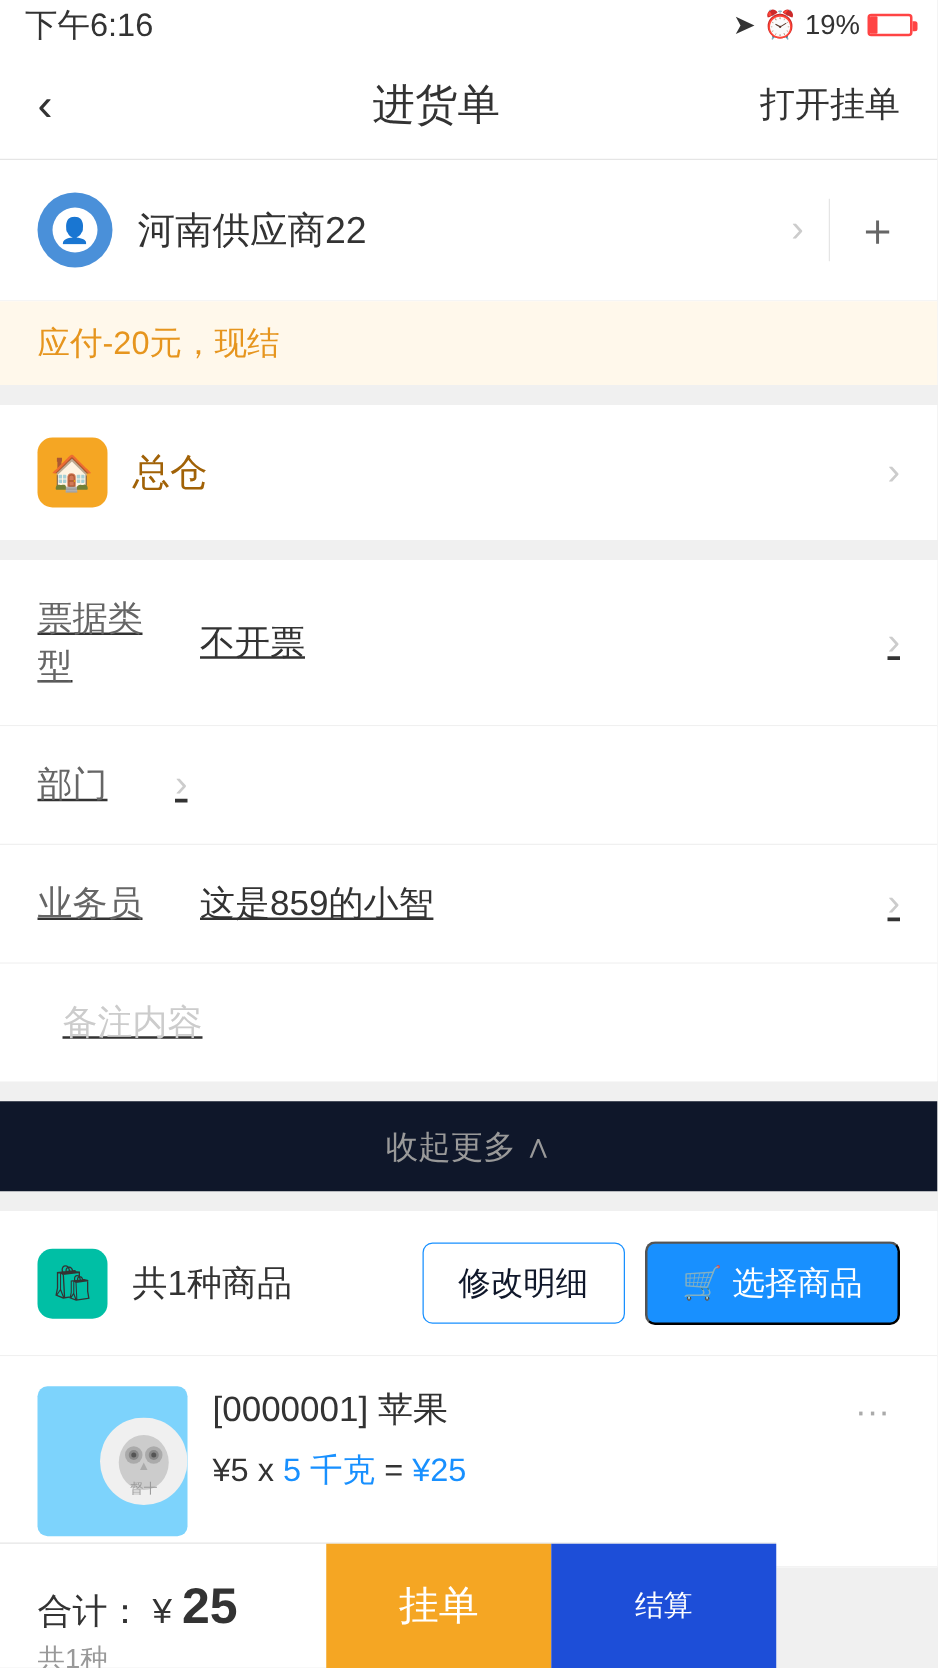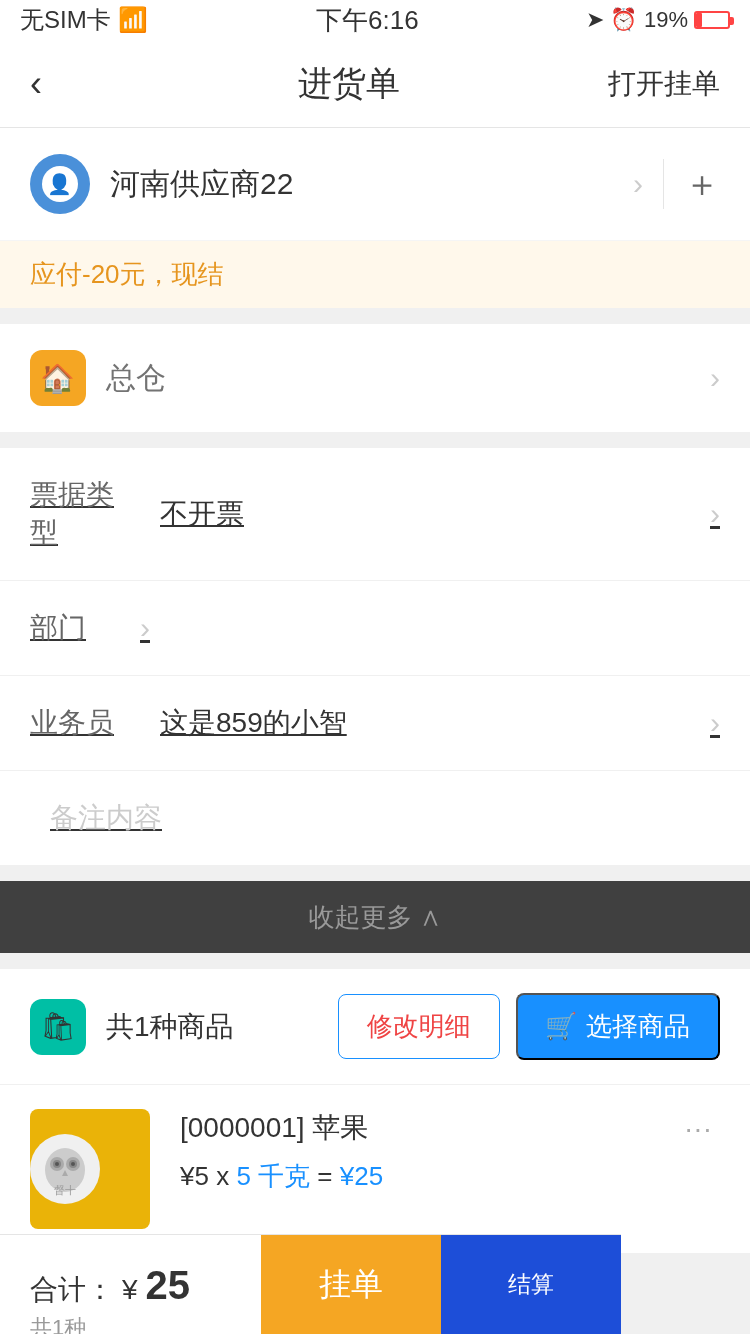--- a/index.html
+++ b/index.html
@@ -138,21 +138,21 @@
       border-radius: 12px;
       background: #f5a623;
       display: flex; align-items: center; justify-content: center;
       margin-right: 20px;
       flex-shrink: 0;
     }
     .warehouse-icon-inner { font-size: 28px; }
     .warehouse-name {
       flex: 1;
       font-size: 30px;
-      color: #737373;
+      color: #a16207;
     }
 
     
     .form-row {
       display: flex;
       align-items: center;
       padding: 28px 30px;
       border-bottom: 1px solid #f0f0f0;
       background: #fff;
       text-decoration: underline;
@@ -169,21 +169,21 @@
       font-size: 28px;
       color: #333;
       padding-left: 20px;
     }
     .form-placeholder {
       color: #ccc;
     }
 
     
     .collapse-bar {
-      background: #404040;
+      background: #0f172a;
       height: 72px;
       display: flex;
       align-items: center;
       justify-content: center;
       font-size: 26px;
       color: #999;
       cursor: pointer;
       margin-bottom: 16px;
     }
 
@@ -203,21 +203,21 @@
       margin-right: 20px;
       flex-shrink: 0;
     }
     .product-count {
       flex: 1;
       font-size: 28px;
       color: #333;
     }
     .btn-outline {
       border: 1px solid #1890ff;
-      color: #ef4444;
+      color: #0f172a;
       background: #fff;
       padding: 14px 28px;
       border-radius: 8px;
       font-size: 26px;
       cursor: pointer;
       margin-right: 16px;
     }
     .btn-primary {
       background: #1890ff;
       color: #fff;
@@ -233,30 +233,29 @@
     
     .product-item {
       display: flex;
       align-items: flex-start;
       padding: 24px 30px;
       background: #fff;
       border-bottom: 1px solid #f0f0f0;
     }
     .product-thumb {
       width: 120px; height: 120px;
-      background: #eab308;
+      background: #7dd3fc;
       border-radius: 8px;
       margin-right: 20px;
-      display: flex; align-items: center; justify-content: flex-start;
+      display: flex; align-items: center; justify-content: flex-end;
       flex-shrink: 0;
       overflow: hidden;
     }
     .product-info {
       flex: 1;
-      margin-left: 10px;
     }
     .product-name {
       font-size: 28px;
       color: #333;
       margin-bottom: 12px;
     }
     .product-price {
       font-size: 26px;
       color: #333;
     }
@@ -325,24 +324,20 @@
       align-items: center;
       justify-content: center;
       cursor: pointer;
       flex-shrink: 0;
     }
   </style>
 </head>
 <body>
 
 <div class="status-bar">
-  <div class="status-left">
-    <span>无SIM卡</span>
-    <span>📶</span>
-  </div>
   <div class="status-center">下午6:16</div>
   <div class="status-right">
     <span>➤</span>
     <span>⏰</span>
     <span>19%</span>
     <div class="battery-icon">
       <div class="battery-fill"></div>
     </div>
   </div>
 </div>

